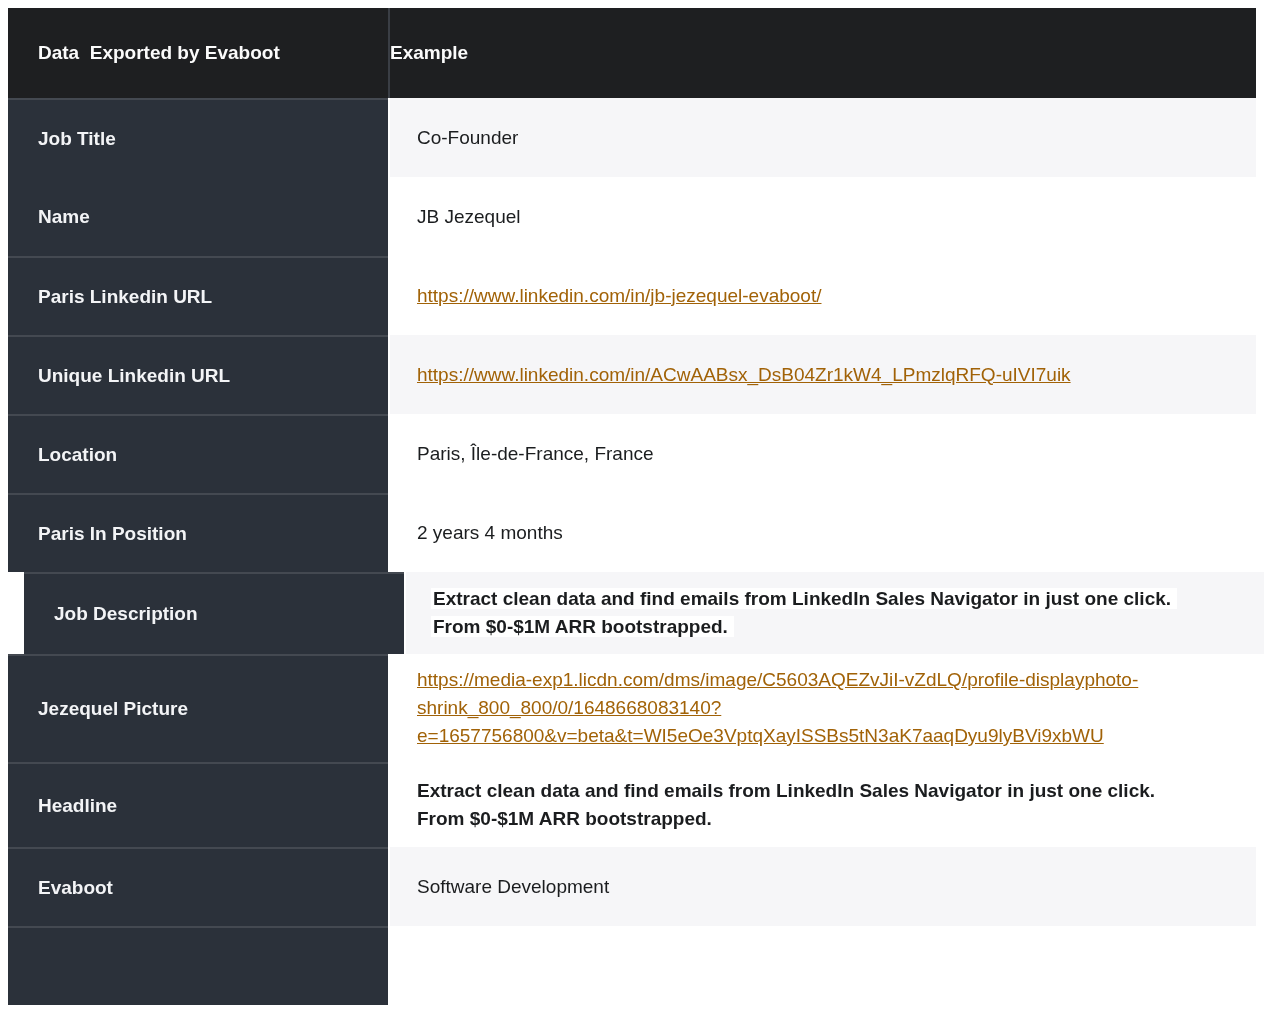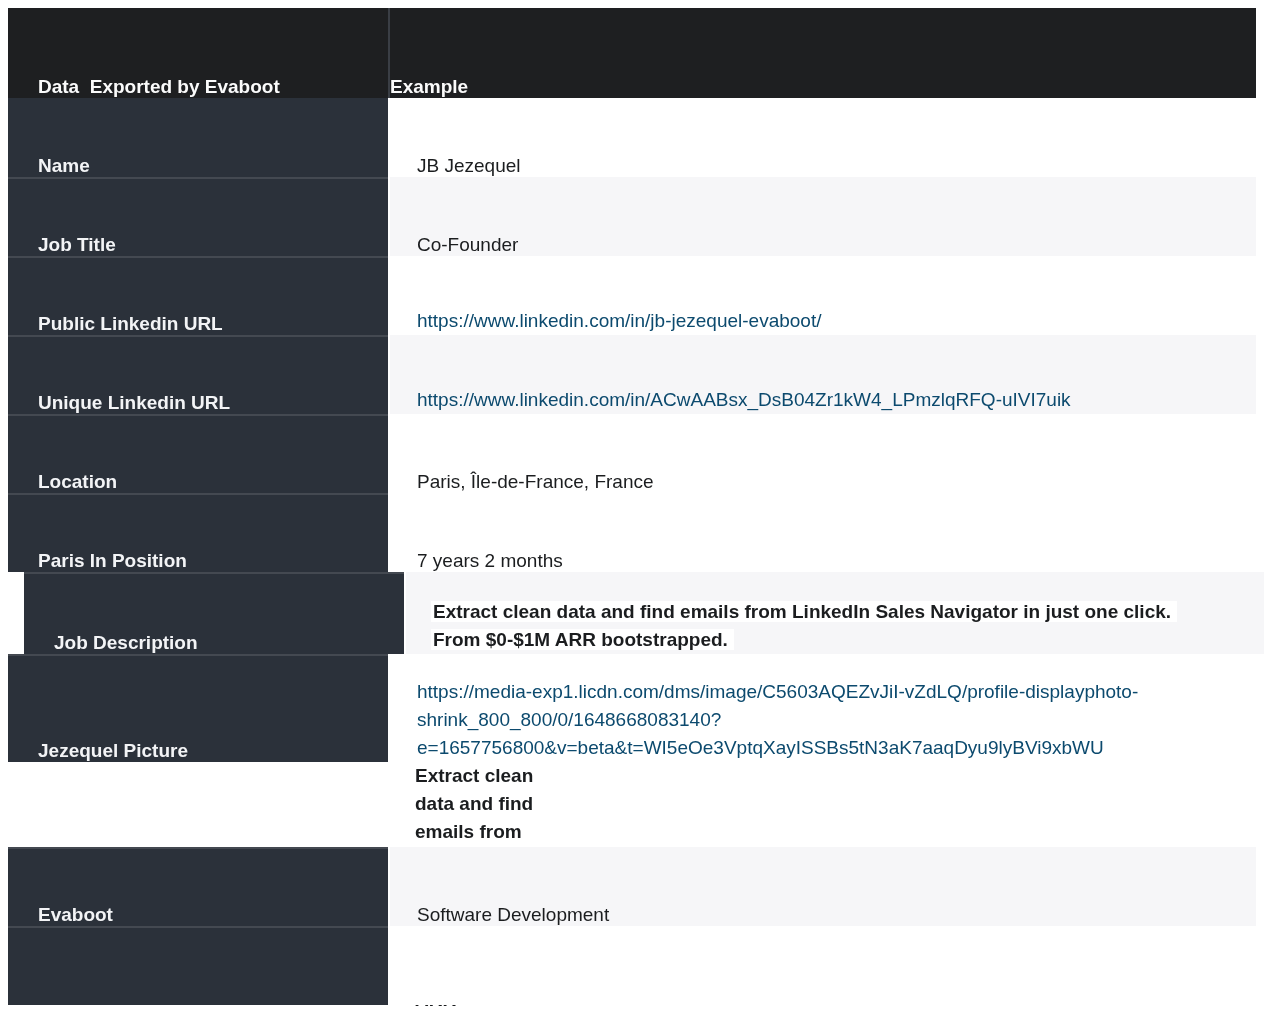--- a/index.html
+++ b/index.html
@@ -17,21 +17,21 @@
     display: grid;
     grid-template-columns: 380px 2px 866px;
     height: 79px;
   }
   .row.h-header   { height: 90px; }
   .row.h-jobdesc  { height: 82px; margin-left: 16px; }
   .row.h-profile  { height: 108px; }
   .row.h-headline { height: 85px; }
   .row.h-partial  { height: 79px; }
 
-  .cell { display: flex; align-items: flex-end; }
+  .cell { display: flex; align-items: center; }
 
   
   .header-cell {
     background: #1e1f21; color: #fbfbfb;
     font-weight: bold; font-size: 19px;
   }
   .header-label { padding-left: 30px; }
   .header-value { }
   .header-vdiv  { background: #3a3e45; }
   .pre { white-space: pre-wrap; }
@@ -47,21 +47,21 @@
 
   
   .value-cell {
     font-size: 19px; color: #1b1d1f;
     padding: 0 24px 0 27px;
   }
   .bg-a { background: #ffffff; }
   .bg-b { background: #f6f6f8; }
 
   .value-link {
-    color: #0c4a6e; cursor: pointer;
+    color: #a16207; text-decoration: underline; cursor: pointer;
     line-height: 28px; word-break: break-word;
   }
   .value-link .seg { display: block; }
 
   .value-multi { line-height: 28px; }
   .vline { display: block; font-weight: bold; }
   .hl { background: #ffffff; padding: 0 6px 0 2px; margin-left: -2px; }
 </style>
 </head>
 <body>
@@ -72,43 +72,43 @@
     <div class="row h-header">
       <div class="cell header-cell header-label">
         <span class="pre">Data  Exported by Evaboot</span>
       </div>
       <div class="header-vdiv"></div>
       <div class="cell header-cell header-value">
         <span>Example</span>
       </div>
     </div>
 
+    <div class="row bt">
+      <div class="cell label-cell">
+        <span>Job Title</span>
+      </div>
+      <div class="vdiv"></div>
+      <div class="cell value-cell bg-b">
+        <span>Co-Founder</span>
+      </div>
+    </div>
+
     <div class="row">
       <div class="cell label-cell">
         <span>Name</span>
       </div>
       <div class="vdiv"></div>
       <div class="cell value-cell bg-a">
         <span>JB Jezequel</span>
       </div>
     </div>
 
     <div class="row bt">
       <div class="cell label-cell">
-        <span>Job Title</span>
-      </div>
-      <div class="vdiv"></div>
-      <div class="cell value-cell bg-b">
-        <span>Co-Founder</span>
-      </div>
-    </div>
-
-    <div class="row bt">
-      <div class="cell label-cell">
-        <span>Public Linkedin URL</span>
+        <span>Paris Linkedin URL</span>
       </div>
       <div class="vdiv"></div>
       <div class="cell value-cell bg-a">
         <a class="value-link">https://www.linkedin.com/in/jb-jezequel-evaboot/</a>
       </div>
     </div>
 
     <div class="row bt">
       <div class="cell label-cell">
         <span>Unique Linkedin URL</span>
@@ -129,21 +129,21 @@
       </div>
     </div>
 
 
     <div class="row bt">
       <div class="cell label-cell">
         <span>Paris In Position</span>
       </div>
       <div class="vdiv"></div>
       <div class="cell value-cell bg-a">
-        <span>7 years 2 months</span>
+        <span>2 years 4 months</span>
       </div>
     </div>
 
     <div class="row bt h-jobdesc">
       <div class="cell label-cell">
         <span>Job Description</span>
       </div>
       <div class="vdiv"></div>
       <div class="cell value-cell bg-b">
         <div class="value-multi">
@@ -161,20 +161,23 @@
       <div class="cell value-cell bg-a">
         <a class="value-link">
           <span class="seg">https://media-exp1.licdn.com/dms/image/C5603AQEZvJiI-vZdLQ/profile-displayphoto-</span>
           <span class="seg">shrink_800_800/0/1648668083140?</span>
           <span class="seg">e=1657756800&amp;v=beta&amp;t=WI5eOe3VptqXayISSBs5tN3aK7aaqDyu9lyBVi9xbWU</span>
         </a>
       </div>
     </div>
 
     <div class="row bt h-headline">
+      <div class="cell label-cell">
+        <span>Headline</span>
+      </div>
       <div class="vdiv"></div>
       <div class="cell value-cell bg-a">
         <div class="value-multi">
           <span class="vline"><span class="hl">Extract clean data and find emails from LinkedIn Sales Navigator in just one click.</span></span>
           <span class="vline"><span class="hl">From $0-$1M ARR bootstrapped.</span></span>
         </div>
       </div>
     </div>
 
     <div class="row bt">

